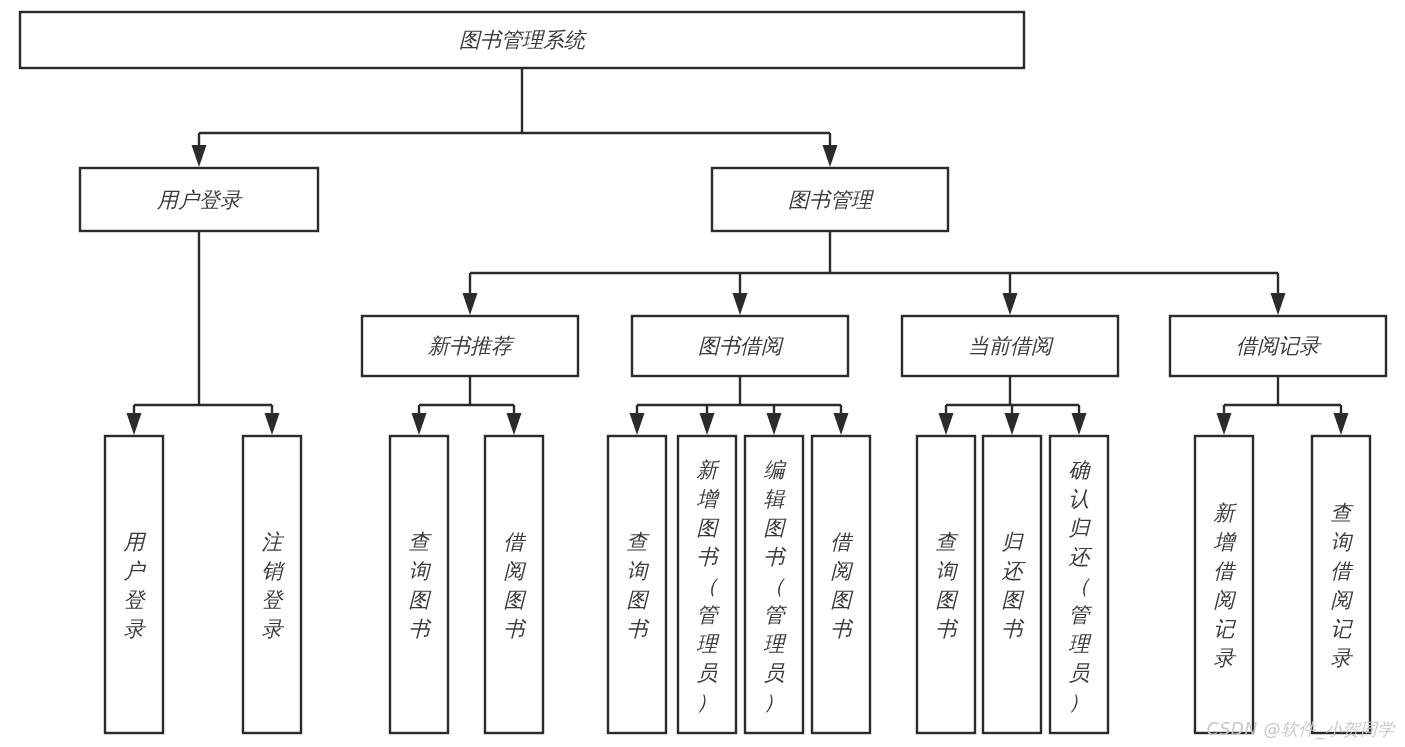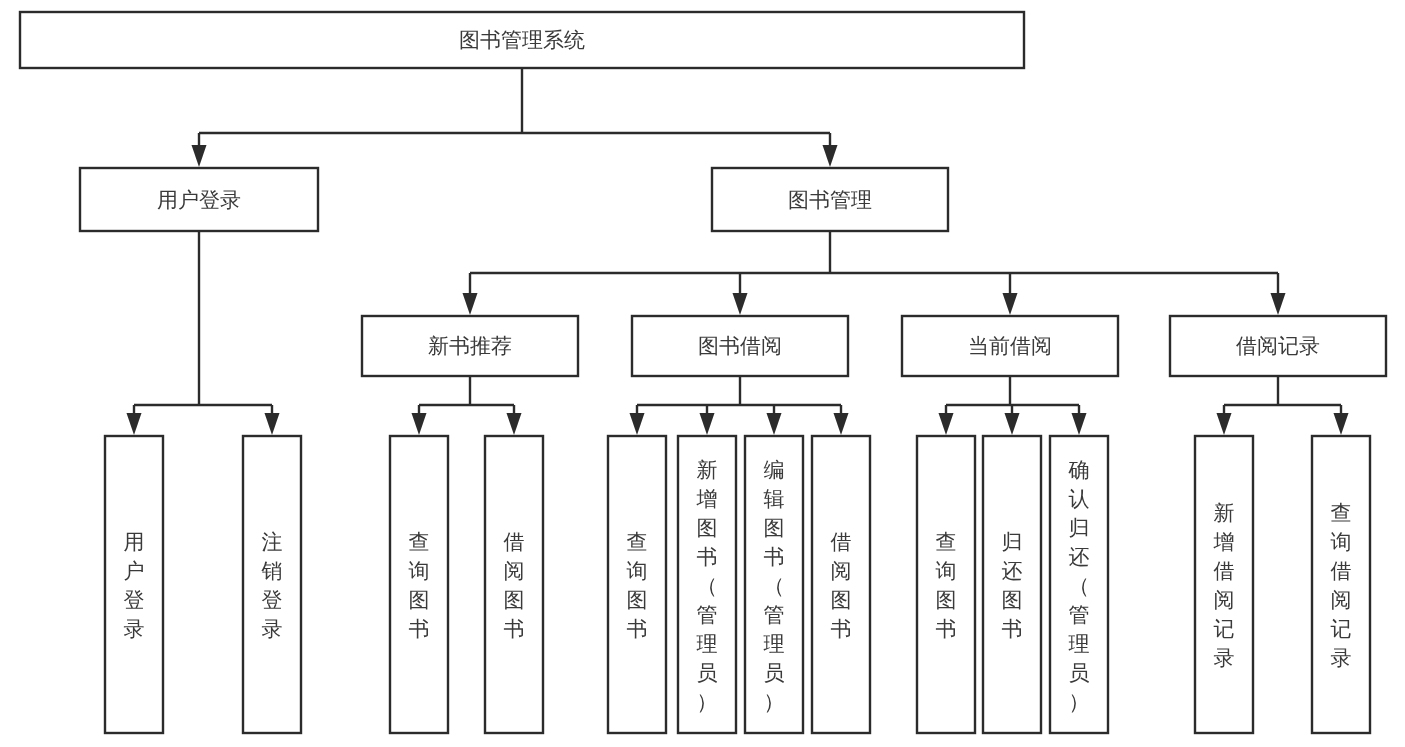--- a/index.html
+++ b/index.html
@@ -11,20 +11,21 @@
     width: 1405px;
     height: 747px;
     font-family: "DejaVu Sans", "Liberation Sans", sans-serif;
     overflow: hidden;
     position: relative;
   }
   #diagram-root {
     position: relative;
     width: 1405px;
     height: 747px;
+    font-style: italic;
   }
   svg.diagram {
     position: absolute;
     top: 0;
     left: 0;
     width: 1405px;
     height: 747px;
     display: block;
   }
   .node-box {
@@ -201,13 +202,14 @@
         <g>
           <rect x="1195" y="436" width="58" height="297" class="node-box"></rect>
           <text x="1224" class="node-label-vertical"><tspan x="1224" y="520.12">新</tspan><tspan x="1224" y="549.12">增</tspan><tspan x="1224" y="578.12">借</tspan><tspan x="1224" y="607.12">阅</tspan><tspan x="1224" y="636.12">记</tspan><tspan x="1224" y="665.12">录</tspan></text>
         </g>
         <g>
           <rect x="1312" y="436" width="58" height="297" class="node-box"></rect>
           <text x="1341" class="node-label-vertical"><tspan x="1341" y="520.12">查</tspan><tspan x="1341" y="549.12">询</tspan><tspan x="1341" y="578.12">借</tspan><tspan x="1341" y="607.12">阅</tspan><tspan x="1341" y="636.12">记</tspan><tspan x="1341" y="665.12">录</tspan></text>
         </g>
       </g>
   </svg>
+  <div class="watermark">CSDN @软件_小贺同学</div>
 </div>
 
 </body></html>

